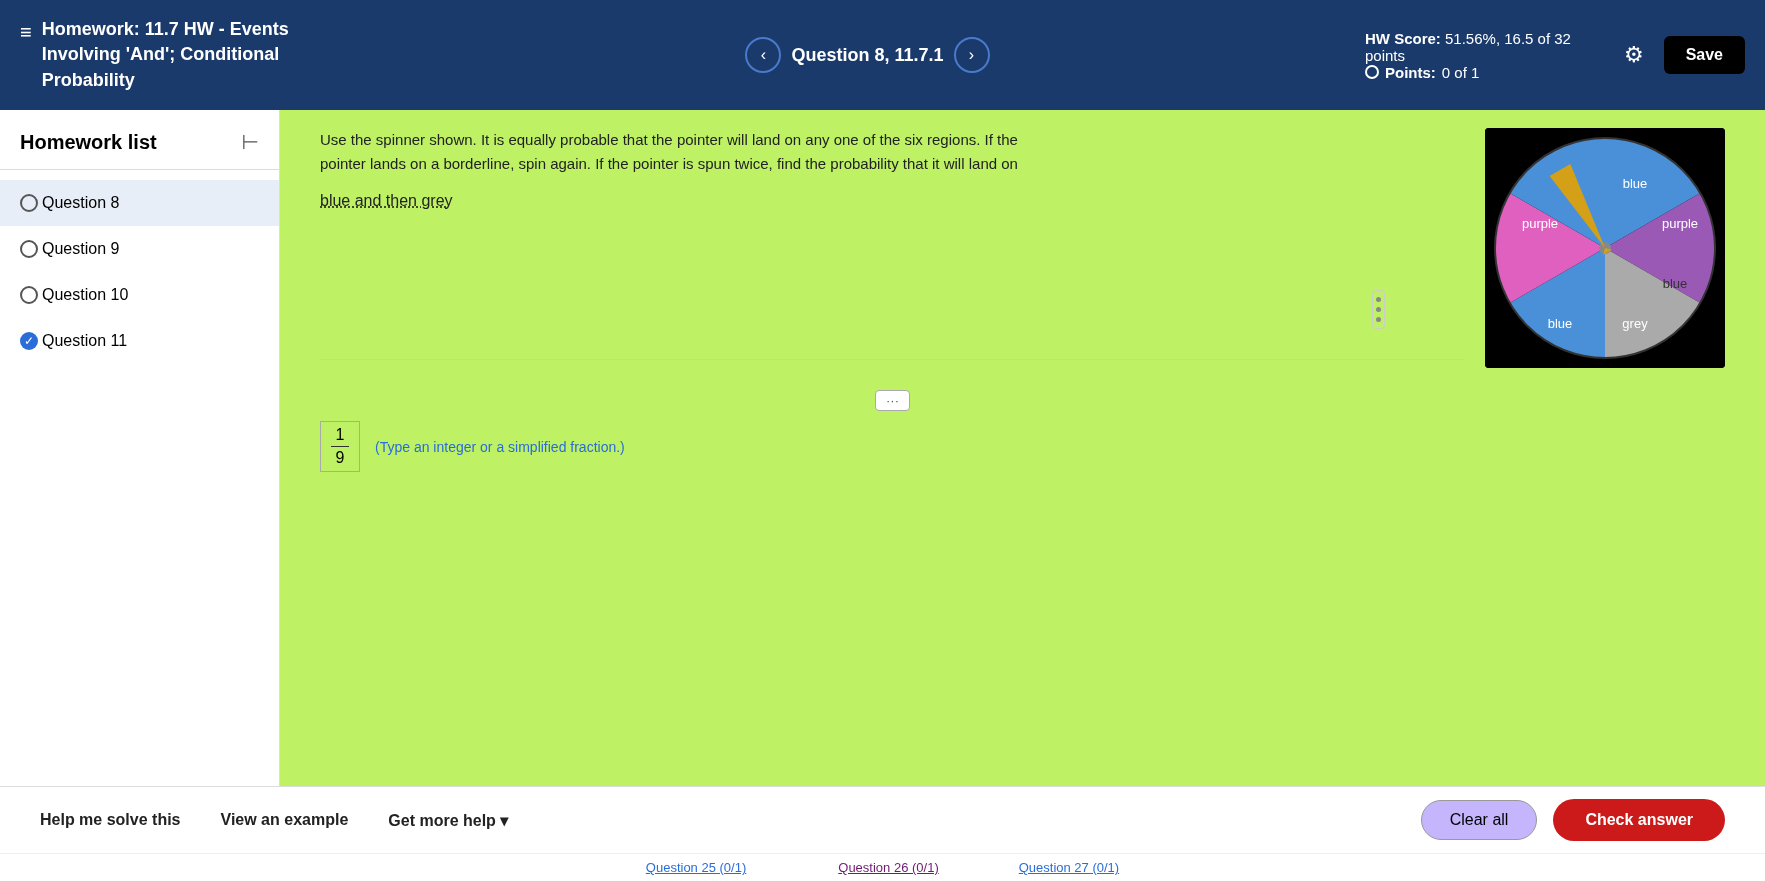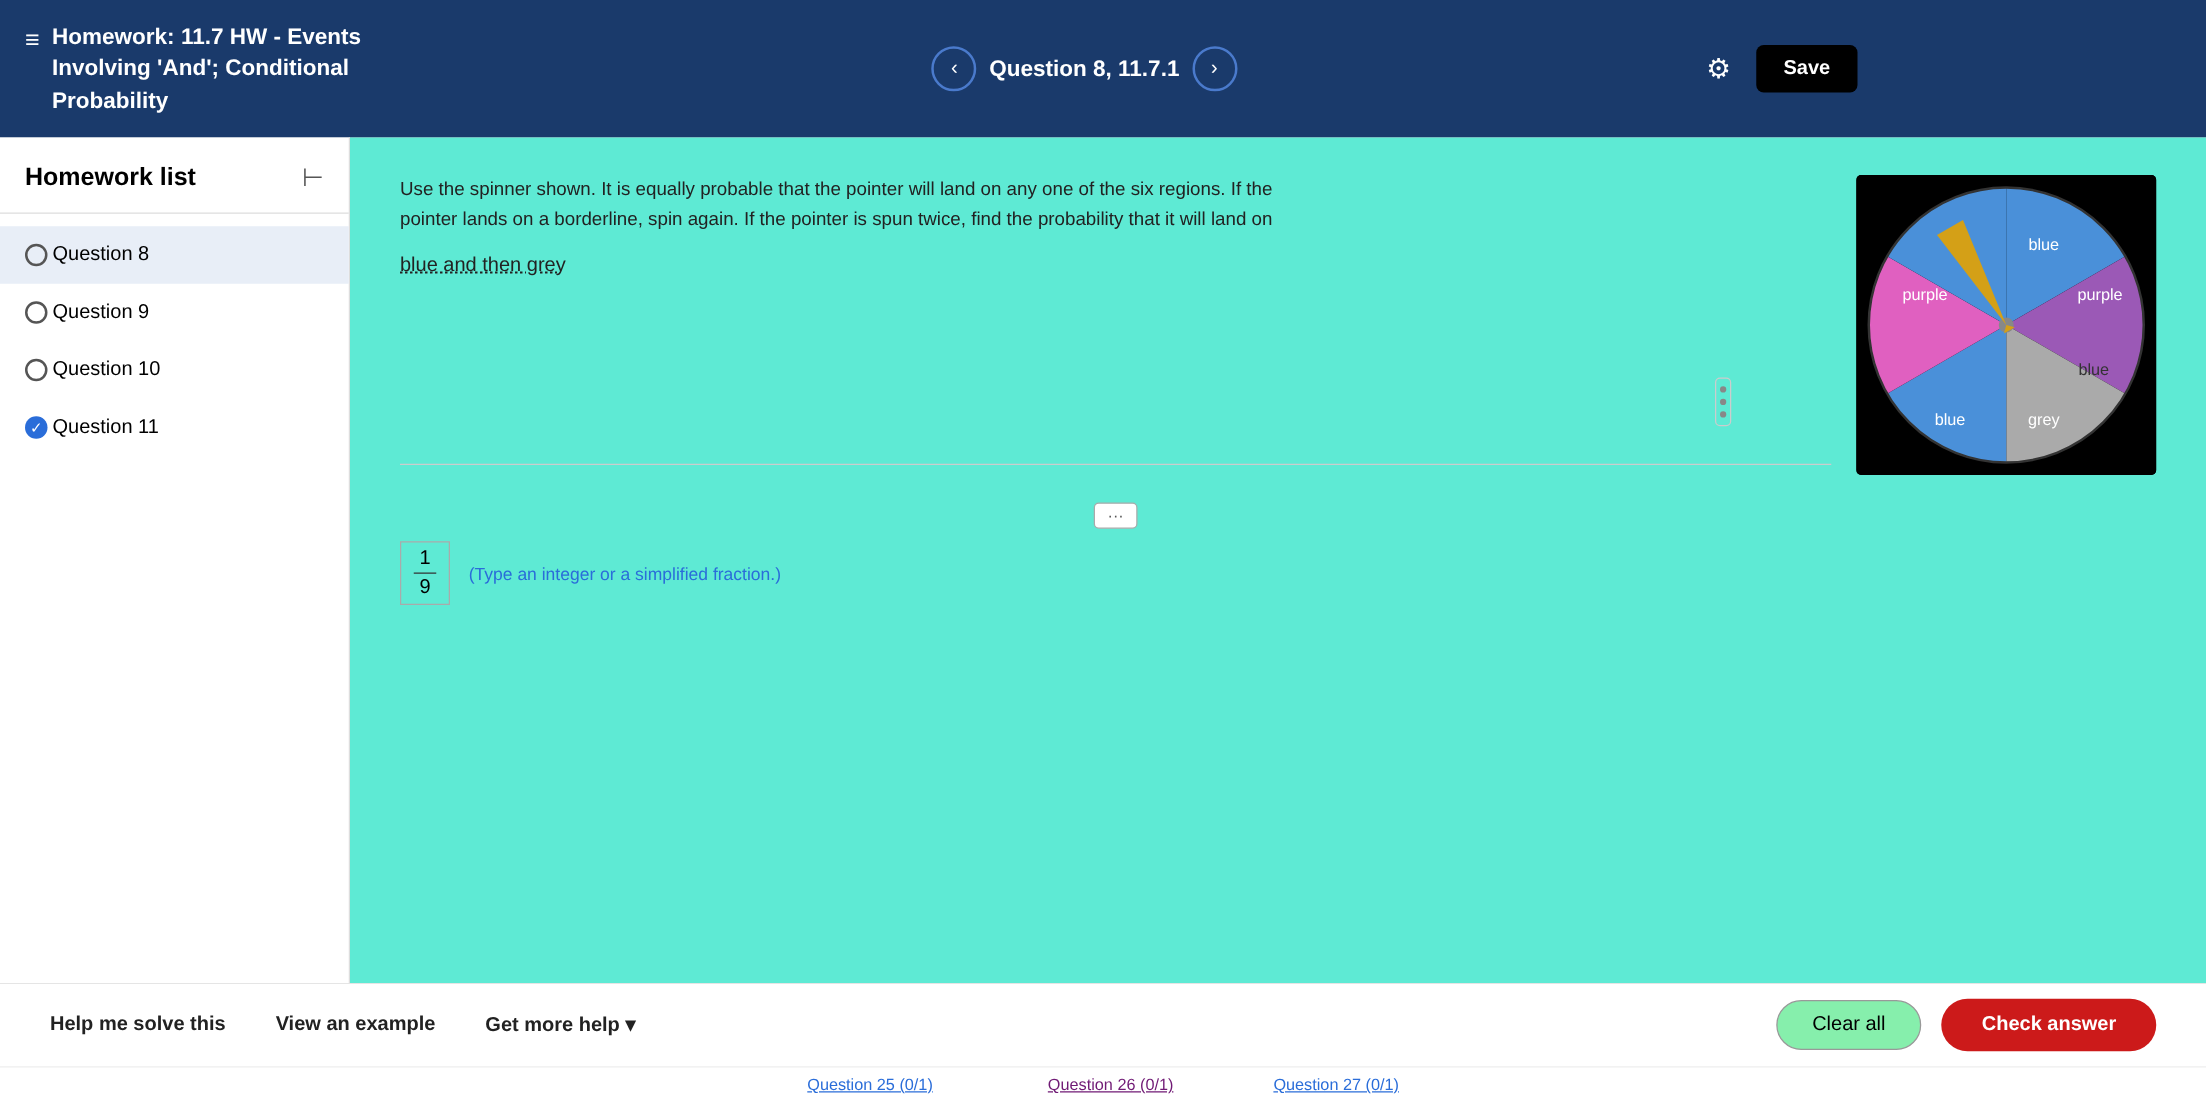--- a/index.html
+++ b/index.html
@@ -161,23 +161,23 @@
       align-items: center;
       justify-content: center;
       flex-shrink: 0;
       color: white;
       font-size: 12px;
     }
 
     
     .content {
       flex: 1;
-      background: #5eead4;
+      background: #bef264;
       overflow-y: auto;
-      padding: 30px 40px;
+      padding: 18px 40px;
     }
 
     .question-text {
       font-size: 15px;
       line-height: 1.6;
       color: #222;
       max-width: 700px;
     }
 
     .question-answer-label {
@@ -250,21 +250,21 @@
     }
     .footer-link {
       font-size: 16px;
       font-weight: bold;
       color: #222;
       cursor: pointer;
       text-decoration: none;
     }
     .clear-all-btn {
       border: 1px solid #999;
-      background: #86efac;
+      background: #c4b5fd;
       border-radius: 25px;
       padding: 10px 28px;
       font-size: 16px;
       cursor: pointer;
     }
     .check-answer-btn {
       background: #cc1a1a;
       color: white;
       border: none;
       border-radius: 25px;
@@ -334,20 +334,31 @@
     <div class="header-title">
       <span>Homework: </span><span style="font-weight:bold">11.7 HW - Events Involving 'And'; Conditional Probability</span>
     </div>
   </div>
   <div class="header-center">
     <button class="nav-btn">‹</button>
     <span class="question-label">Question 8, 11.7.1</span>
     <button class="nav-btn">›</button>
   </div>
   <div class="header-right">
+    <div class="score-info">
+      <div class="hw-score">
+        <strong>HW Score:</strong>
+        <span>51.56%, 16.5 of 32 points</span>
+      </div>
+      <div class="points">
+        <span class="points-circle"></span>
+        <strong>Points:</strong>
+        <span>0 of 1</span>
+      </div>
+    </div>
     <span class="gear-icon">⚙</span>
     <button class="save-btn">Save</button>
   </div>
 </div>
 
 <div class="main">
 
   <div class="sidebar">
     <div class="sidebar-header">
       <span class="sidebar-title">Homework list</span>

